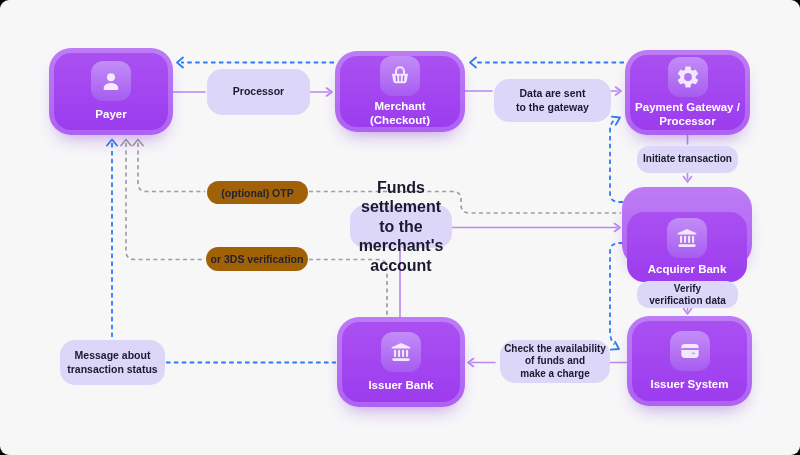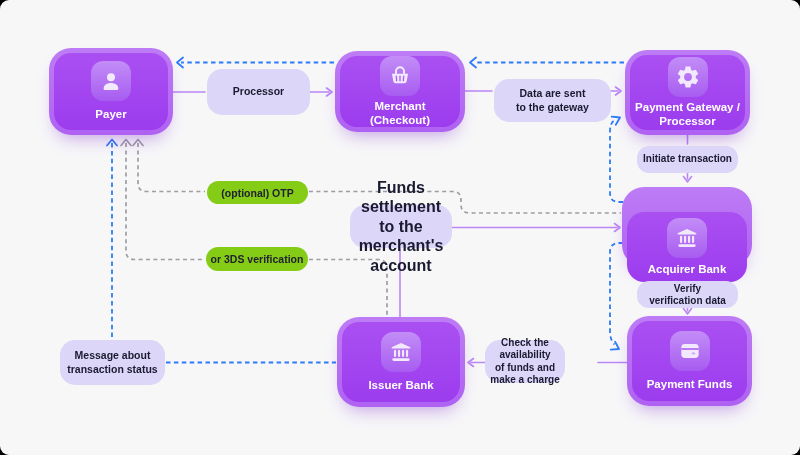--- a/index.html
+++ b/index.html
@@ -13,21 +13,21 @@
         background:linear-gradient(180deg,#aa50f2,#9c3cee);
         display:flex;flex-direction:column;align-items:center;justify-content:center;gap:7px;}
   .icon-sq{width:40px;height:40px;border-radius:12px;flex:0 0 auto;
         background:linear-gradient(180deg,#c38df7,#a75cf0);
         display:flex;align-items:center;justify-content:center;}
   .icon-sq svg{display:block;}
   .node-label{color:#fff;font-size:11.5px;font-weight:700;text-align:center;line-height:1.18;white-space:pre-line;}
   .flow-label{position:absolute;background:#dcd6f8;border-radius:15px;box-sizing:border-box;
         display:flex;align-items:center;justify-content:center;text-align:center;
         color:#1a1a30;font-size:10.5px;font-weight:700;line-height:1.26;white-space:pre-line;padding:2px 4px;}
-  .pill{position:absolute;background:#84cc16;border-radius:999px;box-sizing:border-box;
+  .pill{position:absolute;background:#a16207;border-radius:999px;box-sizing:border-box;
         display:flex;align-items:center;justify-content:center;text-align:center;
         color:#222230;font-size:10.5px;font-weight:700;white-space:pre-line;}
 </style>
 </head>
 <body>
 
 <div class="stage">
 
   <svg class="lines" viewBox="0 0 800 455">
 
@@ -134,21 +134,21 @@
 
   <div class="node" style="left:627px;top:316px;width:125px;height:90px">
     <div class="node-inner">
       <div class="icon-sq">
         <svg width="26" height="26" viewBox="0 0 24 24">
           <rect x="4" y="5.5" width="16" height="13" rx="3.2" fill="#f2e9fe"></rect>
           <rect x="4" y="9.4" width="16" height="1.5" fill="#ad62f1"></rect>
           <rect x="13.6" y="13.4" width="3.2" height="1.6" rx="0.8" fill="#c9a3f7"></rect>
         </svg>
       </div>
-      <div class="node-label">Payment Funds</div>
+      <div class="node-label">Issuer System</div>
     </div>
   </div>
 
   <div class="node" style="left:337px;top:317px;width:128px;height:90px">
     <div class="node-inner">
       <div class="icon-sq">
         <svg width="26" height="26" viewBox="0 0 24 24" fill="#f2e9fe">
           <path d="M12,3.6 L20.2,7.4 a.7,.7 0 0 1 -.3,1.35 h-15.8 a.7,.7 0 0 1 -.3,-1.35 z"></path>
           <rect x="5.5" y="10" width="2" height="6.7" rx="1"></rect>
           <rect x="9.2" y="10" width="2" height="6.7" rx="1"></rect>
@@ -160,21 +160,21 @@
       <div class="node-label">Issuer Bank</div>
     </div>
   </div>
 
   <div class="flow-label" style="left:207px;top:69px;width:103px;height:46px">Processor</div>
   <div class="flow-label" style="left:494px;top:79px;width:117px;height:43px">Data are sent
 to the gateway</div>
   <div class="flow-label" style="left:637px;top:146px;width:101px;height:27px;border-radius:12px;font-size:10px">Initiate transaction</div>
   <div class="flow-label" style="left:637px;top:281px;width:101px;height:27px;border-radius:12px;font-size:10px;line-height:1.15">Verify
 verification data</div>
-  <div class="flow-label" style="left:485px;top:340px;width:80px;height:43px;font-size:10px;line-height:1.22">Check the availability
+  <div class="flow-label" style="left:500px;top:340px;width:110px;height:43px;font-size:10px;line-height:1.22">Check the availability
 of funds and
 make a charge</div>
   <div class="flow-label" style="left:350px;top:205px;width:102px;height:43px;font-size:16px;line-height:1.22">Funds settlement
 to the merchant's
 account</div>
   <div class="flow-label" style="left:60px;top:340px;width:105px;height:45px">Message about
 transaction status</div>
 
   <div class="pill" style="left:207px;top:181px;width:101px;height:23px">(optional) OTP</div>
   <div class="pill" style="left:206px;top:247px;width:102px;height:24px">or 3DS verification</div>

